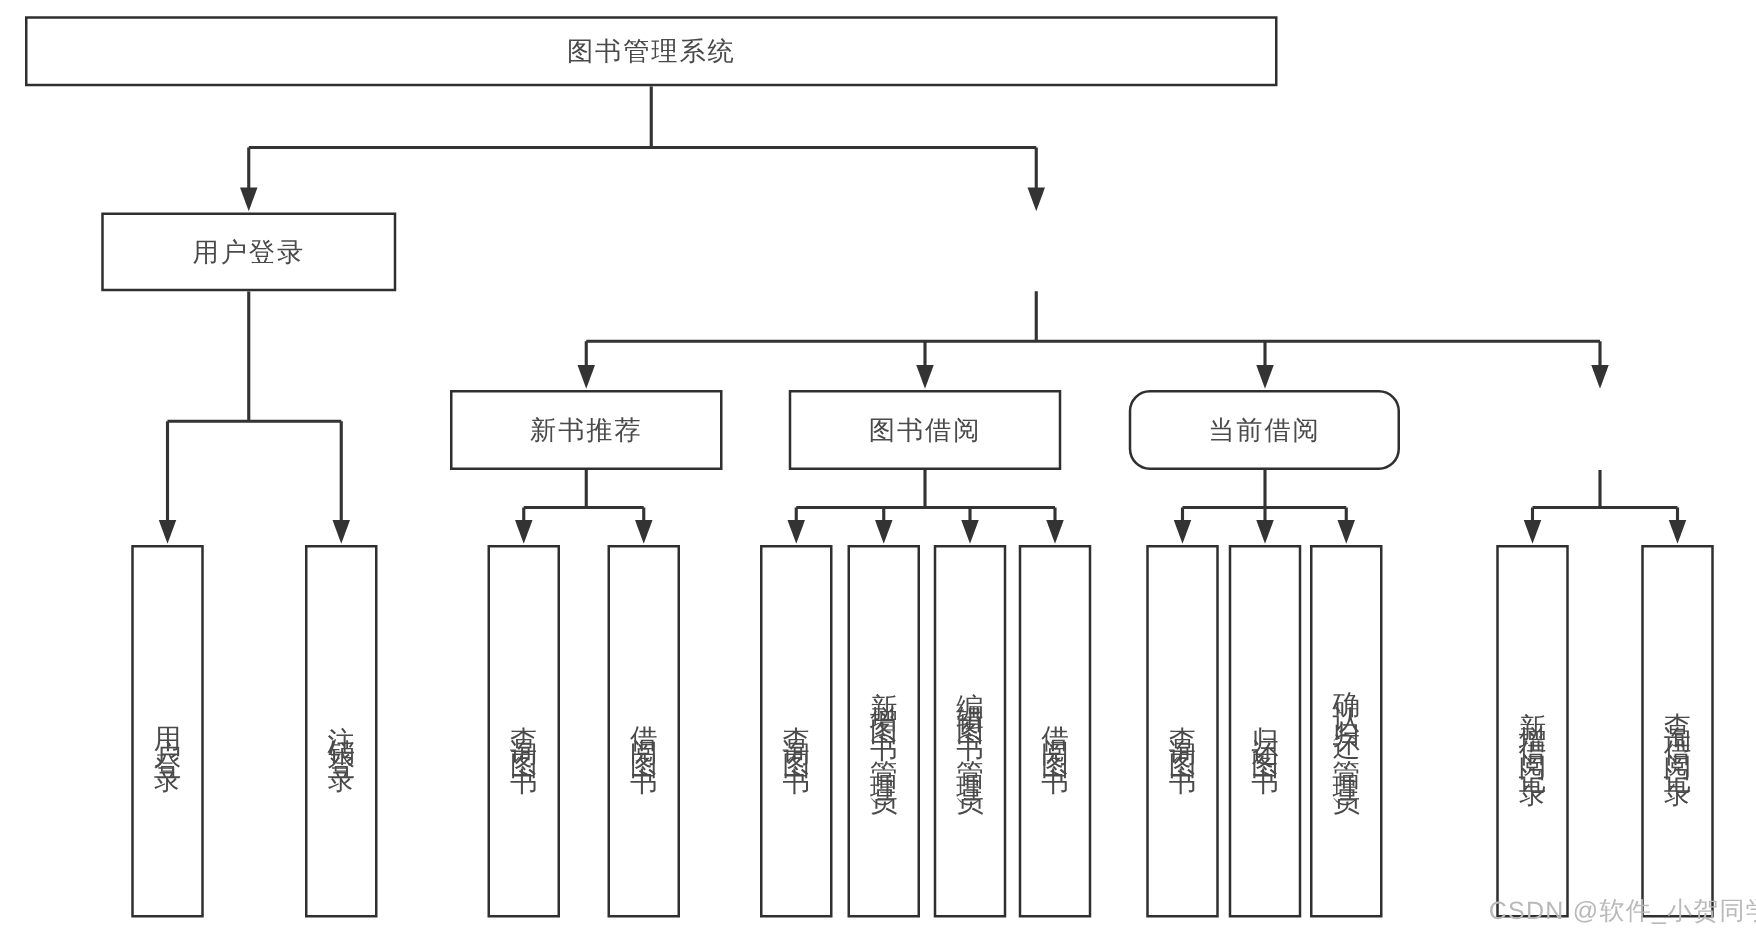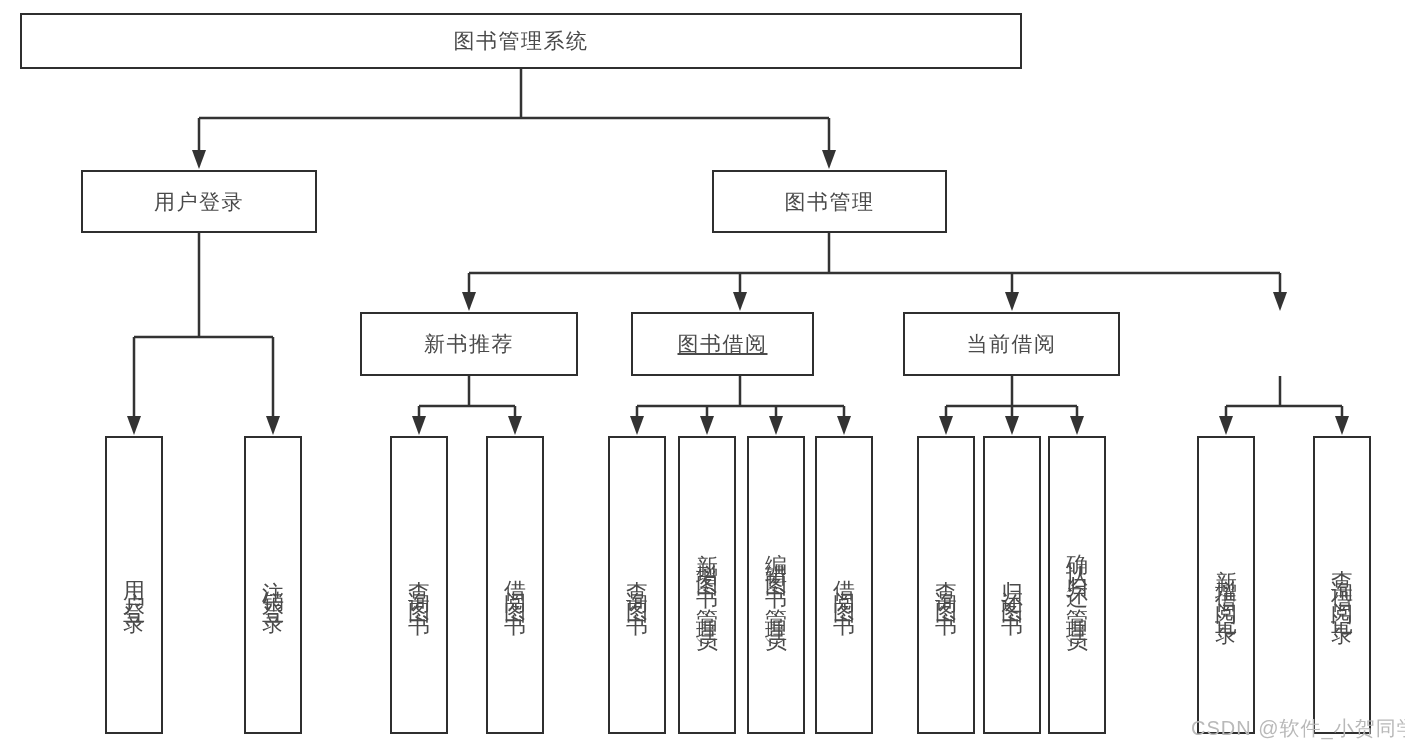--- a/index.html
+++ b/index.html
@@ -67,31 +67,28 @@
     <polygon points="1335,416 1349,416 1342,435"></polygon>
   </svg>
 
   <div class="node" style="left:20px; top:13px; width:1002px; height:56px;">
     <span class="h-label">图书管理系统</span>
   </div>
 
   <div class="node" style="left:81px; top:170px; width:236px; height:63px;">
     <span class="h-label">用户登录</span>
   </div>
-  <div class="node" style="left:712px; top:170px; width:235px; height:63px;">
-    <span class="h-label">图书管理</span>
-  </div>
 
   <div class="node" style="left:360px; top:312px; width:218px; height:64px;font-family:Liberation Mono, monospace;">
     <span class="h-label">新书推荐</span>
   </div>
-  <div class="node" style="left:631px; top:312px; width:183px; height:64px;text-decoration:underline;">
+  <div class="node" style="left:631px; top:312px; width:218px; height:64px;">
     <span class="h-label">图书借阅</span>
   </div>
-  <div class="node" style="left:903px; top:312px; width:217px; height:64px;">
+  <div class="node" style="left:903px; top:312px; width:217px; height:64px;border-radius:17px;">
     <span class="h-label">当前借阅</span>
   </div>
 
   <div class="node leaf" style="left:105px;">
     <span class="v-text">用户登录</span>
   </div>
   <div class="node leaf" style="left:244px;">
     <span class="v-text">注销登录</span>
   </div>
 

